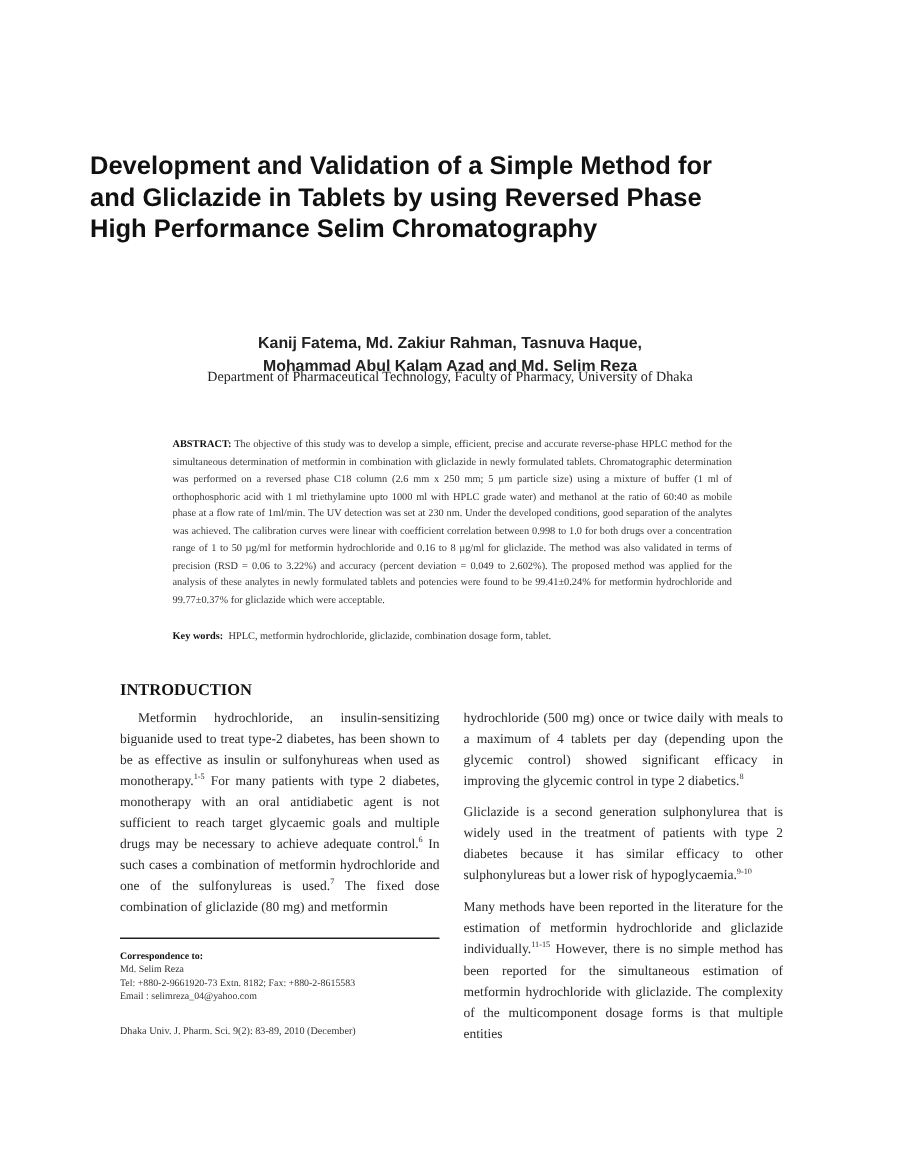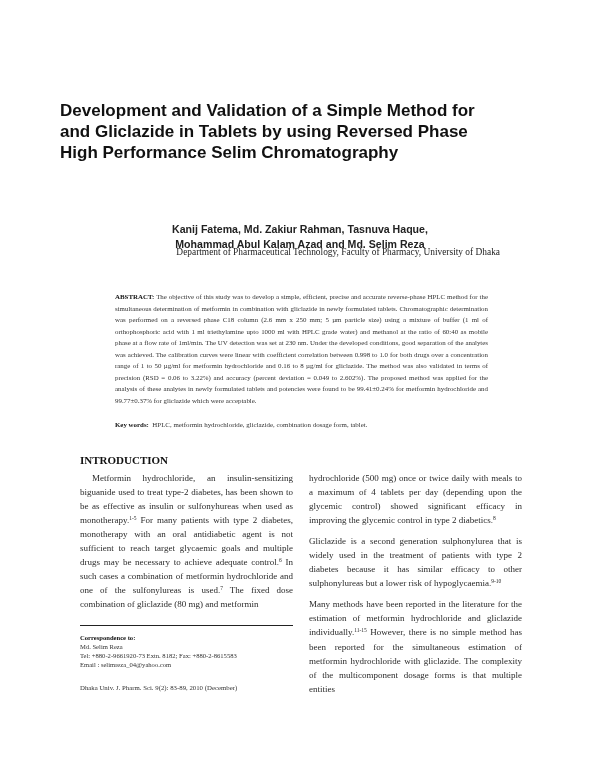--- a/index.html
+++ b/index.html
@@ -1,20 +1,20 @@
 <!DOCTYPE html>
 <html><head>
   <meta charset="utf-8">
   <style>
     html, body { margin: 0; padding: 0; background: #ffffff; }
     body { width: 600px; height: 776px; position: relative; overflow: hidden; color: #1a1a1a; font-family: "Liberation Serif", serif; }
     .title { position: absolute; left: 60px; top: 100px; width: 480px; font-family: "Liberation Sans", sans-serif; font-weight: bold; font-size: 17px; line-height: 21px; color: #111; }
     .title div { white-space: nowrap; }
     .authors { position: absolute; left: 100px; top: 210px; width: 400px; text-align: center; font-family: "Liberation Sans", sans-serif; font-weight: bold; font-size: 10.6px; line-height: 14.5px; color: #222; margin-top: 12px; }
-    .affil { position: absolute; left: 100px; top: 246px; width: 400px; text-align: right; font-size: 9.4px; line-height: 13.5px; color: #222; }
+    .affil { position: absolute; left: 100px; top: 246px; width: 400px; text-align: center; font-size: 9.4px; line-height: 13.5px; color: #222; }
     .abstract { position: absolute; left: 115px; top: 291px; width: 373px; text-align: justify; font-size: 6.9px; line-height: 11.5px; color: #333; }
     .abstract b { color: #111; }
     .keywords { position: absolute; left: 115px; top: 419px; width: 373px; font-size: 6.9px; line-height: 11px; color: #333; }
     .keywords b { color: #111; }
     .section-head { position: absolute; left: 80px; top: 454px; font-weight: bold; font-size: 11px; color: #111; }
     .col { position: absolute; top: 471px; width: 213px; text-align: justify; font-size: 9px; line-height: 14.05px; color: #2a2a2a; }
     .col-left { left: 80px; }
     .col-right { left: 309px; }
     .col p { margin: 0; }
     .col-left p { text-indent: 12px; }

